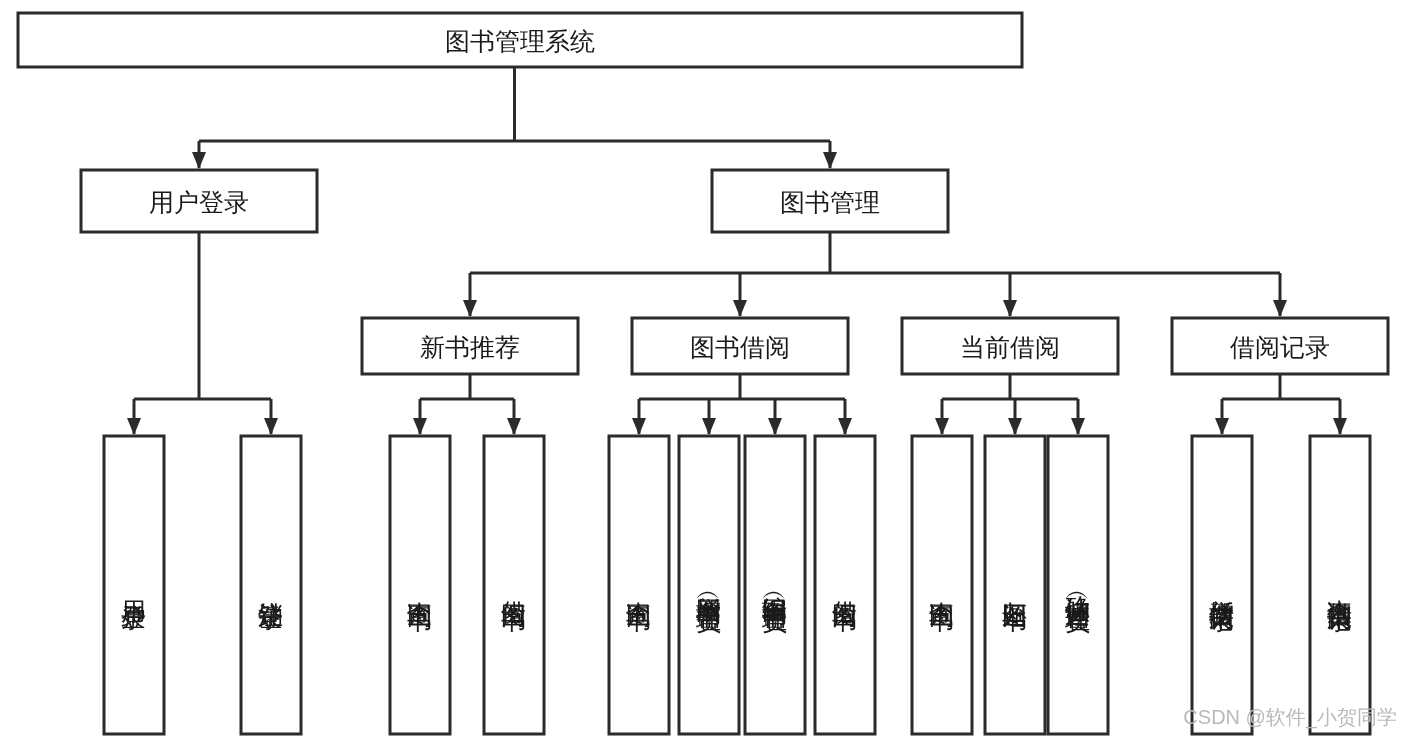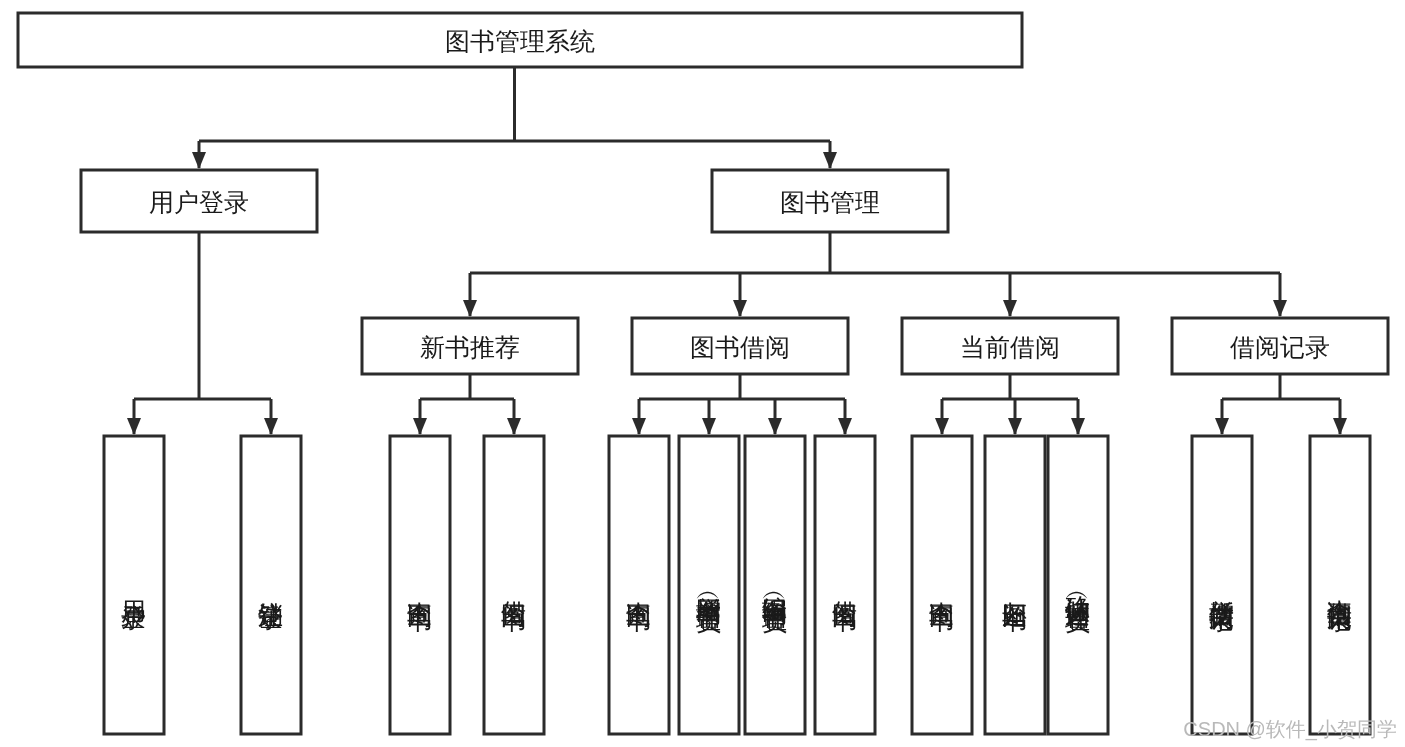--- a/index.html
+++ b/index.html
@@ -65,21 +65,21 @@
     font-size: 25px;
     line-height: 1.12;
     color: #1a1a1a;
     letter-spacing: 2px;
     white-space: nowrap;
     text-align: center;
   }
   .watermark {
     position: absolute;
     right: 8px;
-    bottom: 4px;
+    bottom: 16px;
     font-family: "Liberation Sans", "DejaVu Sans", sans-serif;
     font-size: 20px;
     color: #b9b9b9;
     white-space: nowrap;
     user-select: none;
   }
 </style>
 </head>
 <body>
 

